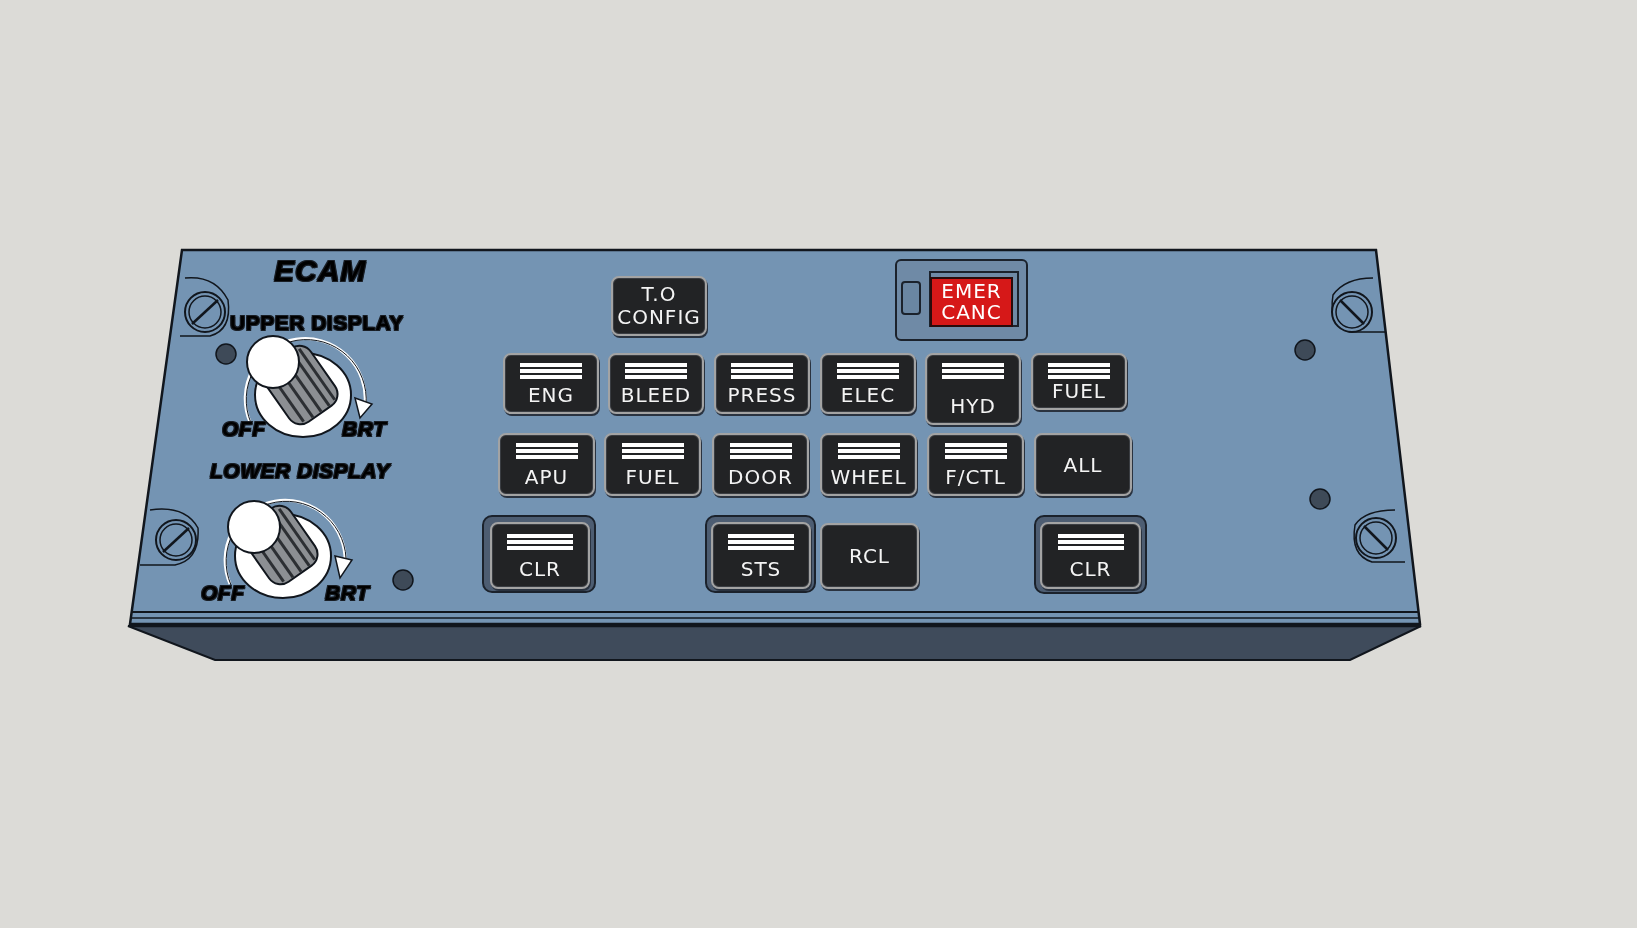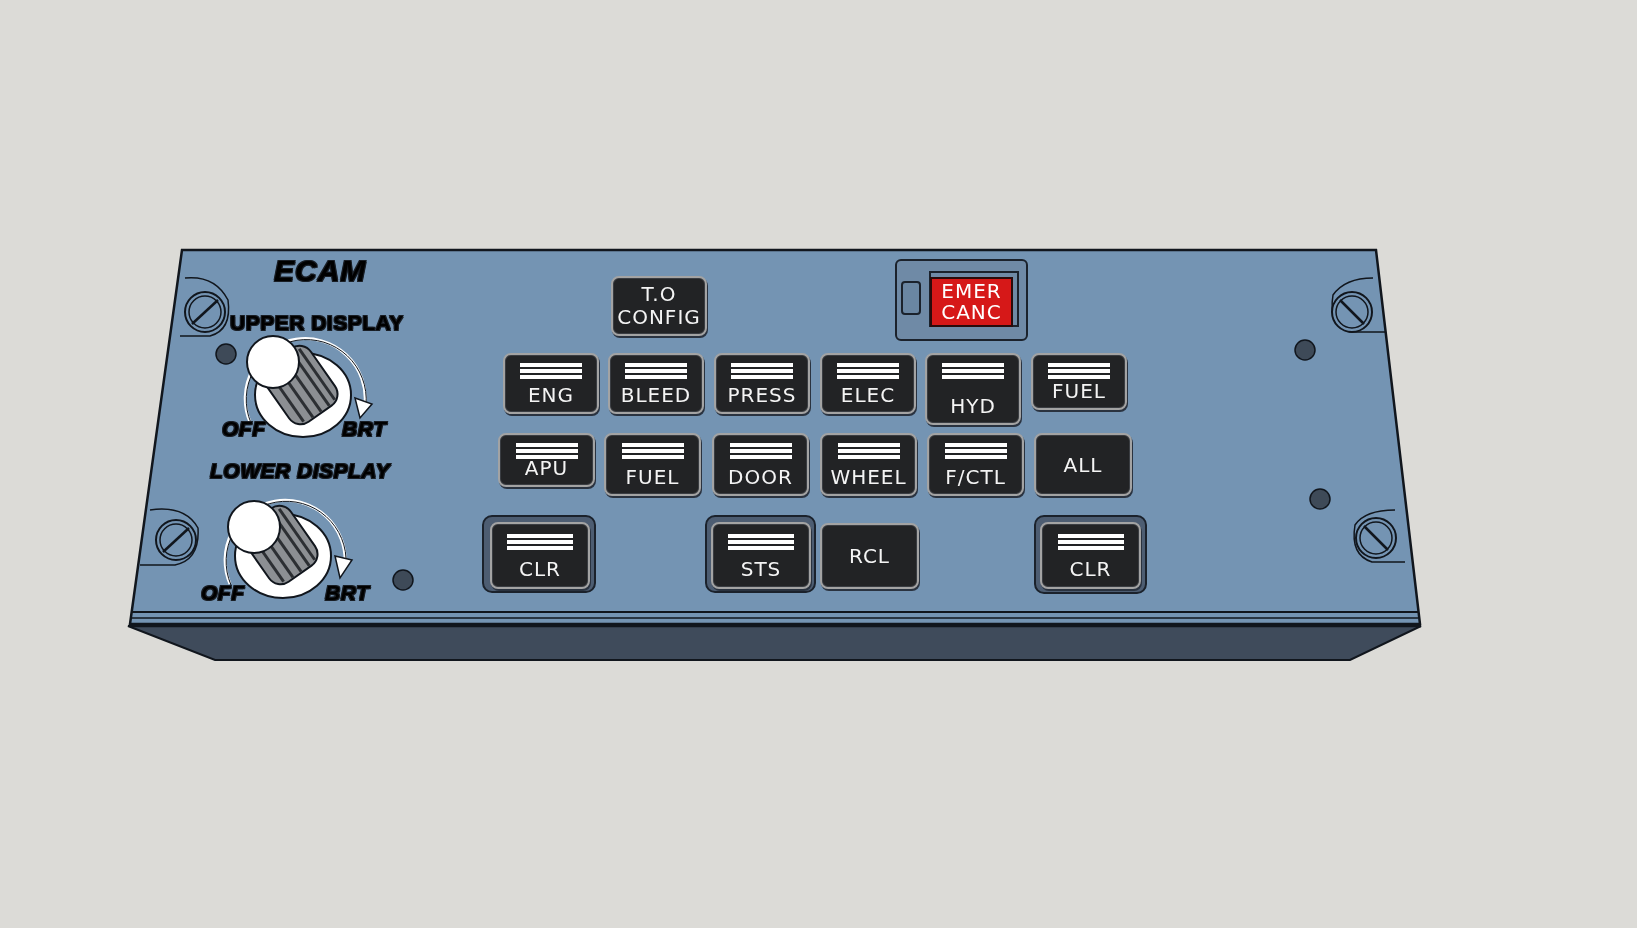--- a/index.html
+++ b/index.html
@@ -240,21 +240,21 @@
   </div>
   <div class="pb" style="left:1031px; top:353px; width:96px; height:57px;">
     <div class="pb-lines">
         <span></span>
         <span></span>
         <span></span>
       </div>
     <div class="pb-label low">FUEL</div>
   </div>
 
-  <div class="pb" style="left:498px; top:433px; width:97px; height:54px;">
+  <div class="pb" style="left:498px; top:433px; width:97px; height:63px;">
     <div class="pb-lines">
         <span></span>
         <span></span>
         <span></span>
       </div>
     <div class="pb-label low">APU</div>
   </div>
   <div class="pb" style="left:604px; top:433px; width:97px; height:63px;">
     <div class="pb-lines">
         <span></span>

